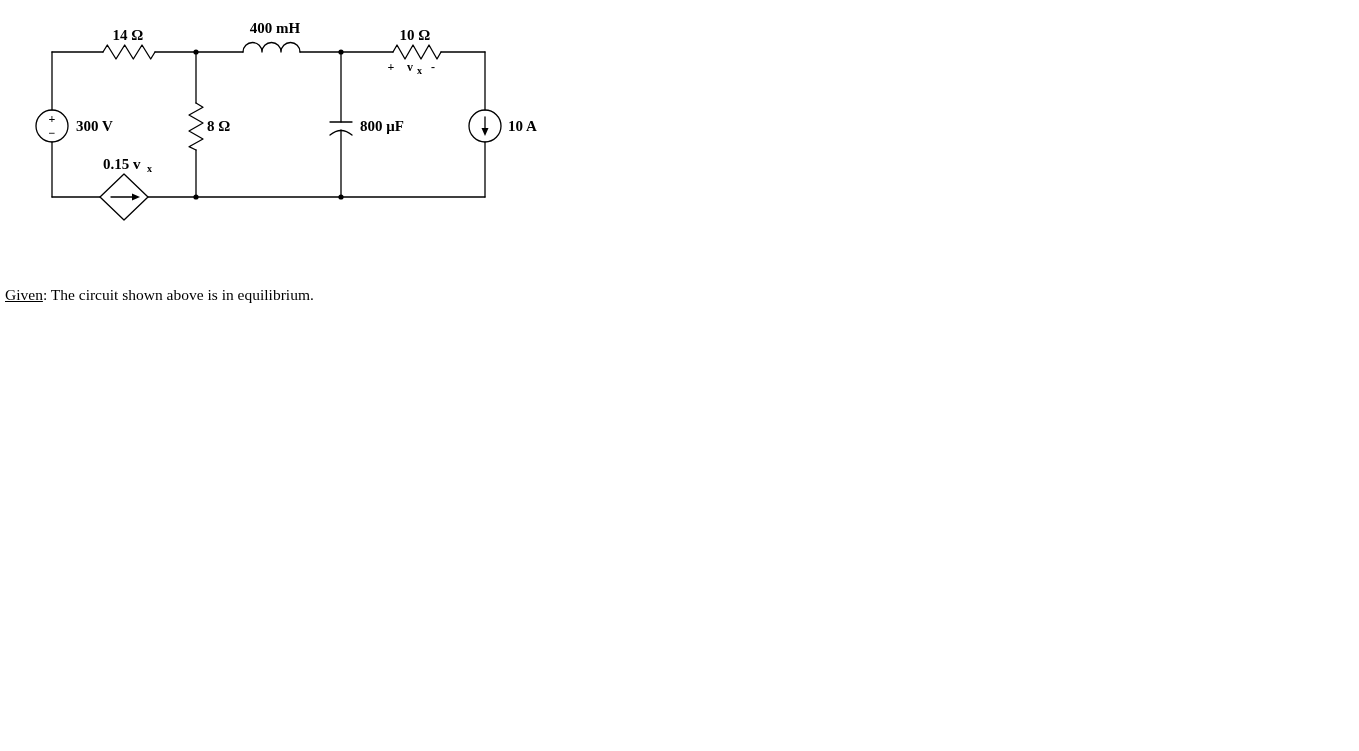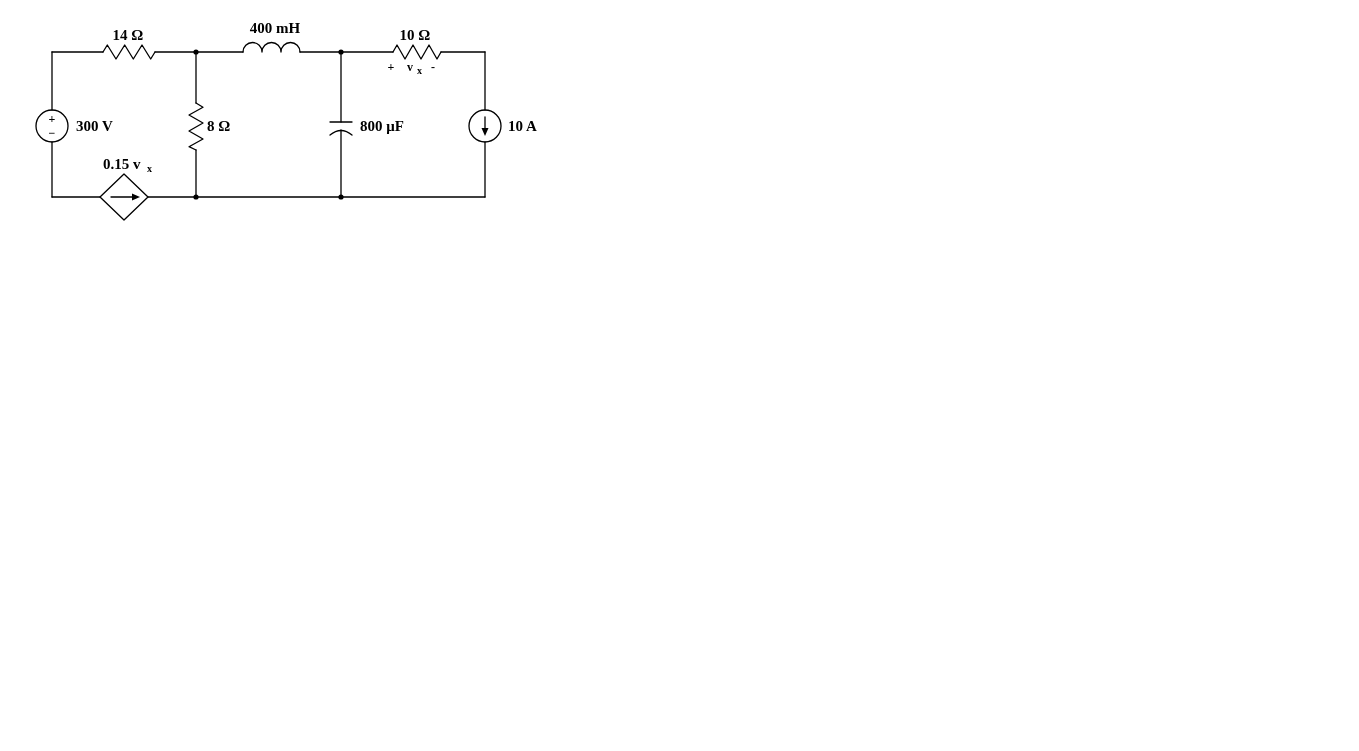--- a/index.html
+++ b/index.html
@@ -158,15 +158,18 @@
     </g>
 
     <g>
       <circle cx="196" cy="52" r="2.6" class="dot"></circle>
       <circle cx="341" cy="52" r="2.6" class="dot"></circle>
       <circle cx="196" cy="197" r="2.6" class="dot"></circle>
       <circle cx="341" cy="197" r="2.6" class="dot"></circle>
     </g>
   </svg>
 
+  <p class="problem-text" id="given-line">
+    <span class="underlined">Given</span><span>: The circuit shown above is in equilibrium.</span>
+  </p>
 
 
 </div>
 
 </body></html>

